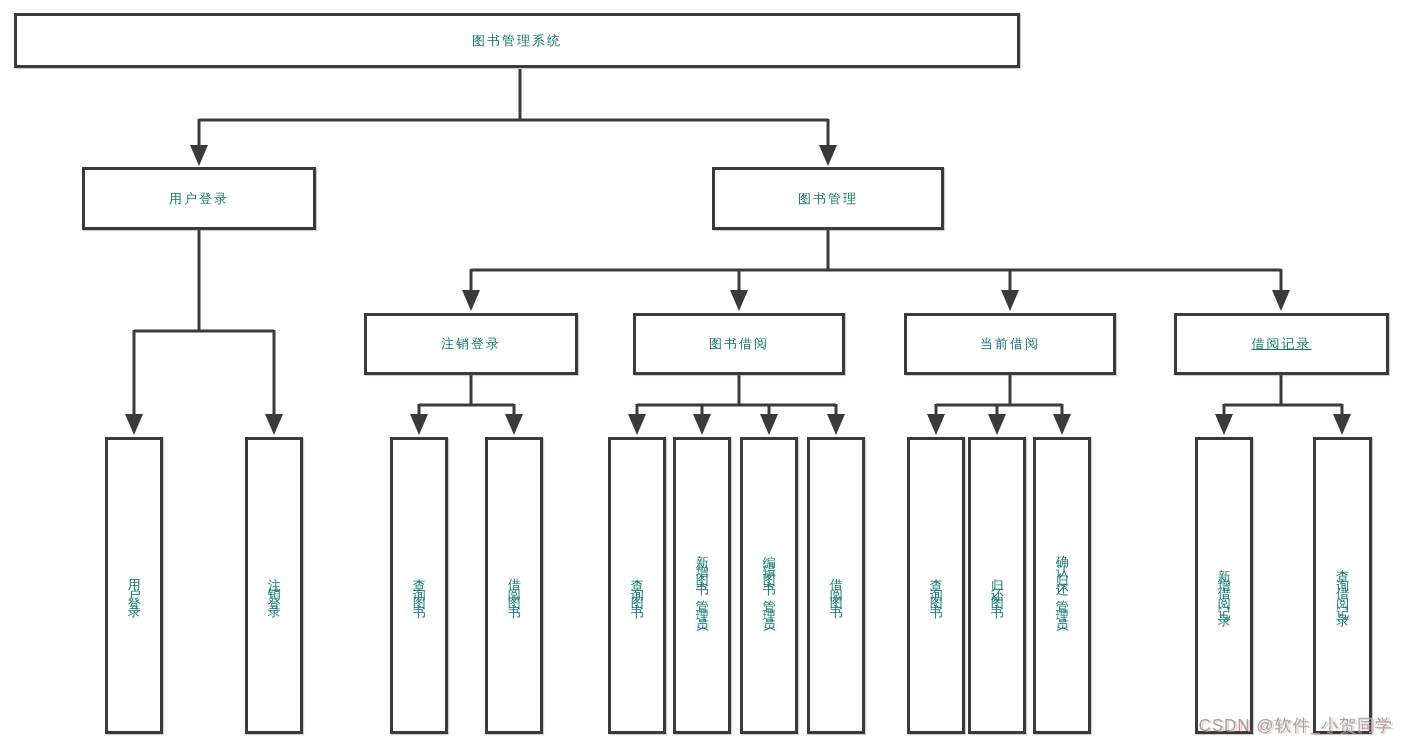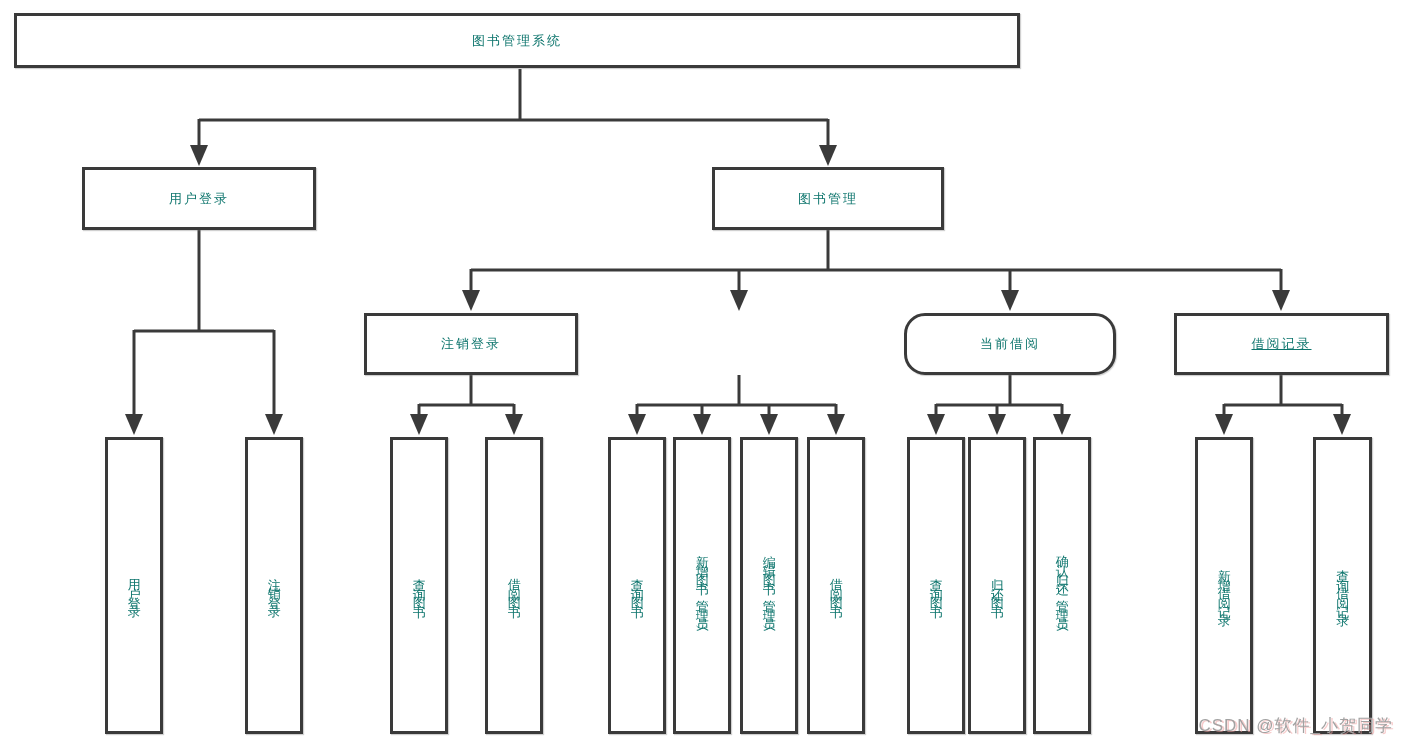--- a/index.html
+++ b/index.html
@@ -126,21 +126,24 @@
   <div class="node" style="left:82px; top:167px; width:234px; height:63px;">
     <span>用户登录</span>
   </div>
   <div class="node" style="left:712px; top:167px; width:232px; height:63px;">
     <span>图书管理</span>
   </div>
 
   <div class="node" style="left:364px; top:313px; width:214px; height:62px;">
     <span>注销登录</span>
   </div>
-  <div class="node" style="left:904px; top:313px; width:212px; height:62px;border-radius:21px;">
+  <div class="node" style="left:633px; top:313px; width:212px; height:62px;">
+    <span>图书借阅</span>
+  </div>
+  <div class="node" style="left:904px; top:313px; width:212px; height:62px;">
     <span>当前借阅</span>
   </div>
   <div class="node" style="left:1174px; top:313px; width:215px; height:62px;text-decoration:underline;">
     <span>借阅记录</span>
   </div>
 
   <div class="node vbox" style="left:105px; top:437px; width:58px; height:297px;">
     <span>用户登录</span>
   </div>
   <div class="node vbox" style="left:245px; top:437px; width:58px; height:297px;">

